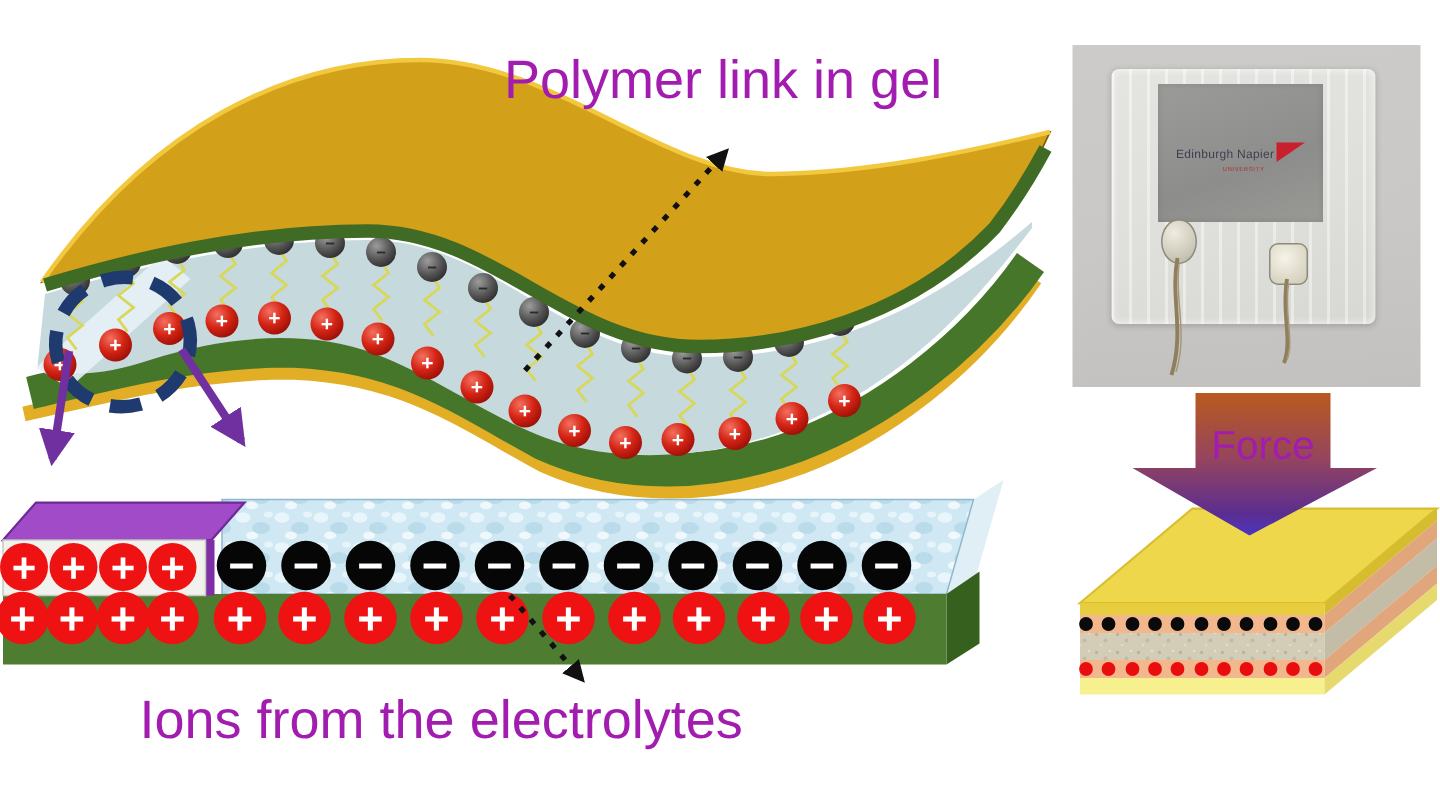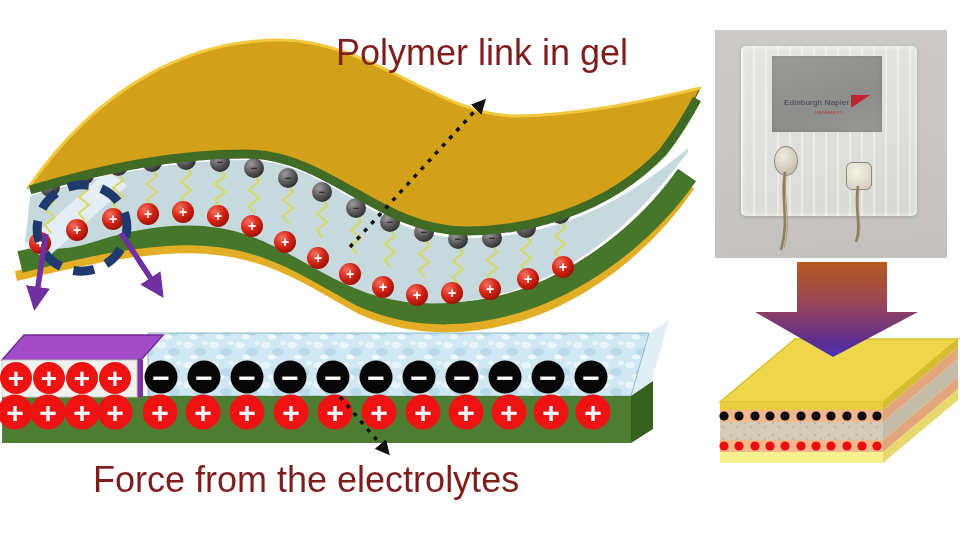--- a/index.html
+++ b/index.html
@@ -1,33 +1,33 @@
 <!DOCTYPE html>
 <html><head>
 <meta charset="utf-8">
 <style>
   html,body{margin:0;padding:0;background:#ffffff;}
   #canvas{position:relative;width:960px;height:540px;background:#ffffff;overflow:hidden;
           font-family:"Liberation Sans",sans-serif;}
   #art{position:absolute;left:0;top:0;}
-  .lbl{position:absolute;color:#7f1d1d;white-space:nowrap;line-height:1;}
+  .lbl{position:absolute;color:#a21caf;white-space:nowrap;line-height:1;}
   .lbl-pet{left:148px;top:77px;font-size:38px;}
   .lbl-polymer{left:336px;top:35px;font-size:36px;}
   .lbl-ions{left:93px;top:462px;font-size:36px;}
   .lbl-force{left:797px;top:284px;width:90px;text-align:center;font-size:27px;}
 
   
   .photo{position:absolute;left:715px;top:30px;width:232px;height:228px;
          background:linear-gradient(175deg,#cccbc9 0%,#c9c8c6 55%,#c2c1bf 100%);}
   .pouch{position:absolute;left:26px;top:16px;width:176px;height:170px;border-radius:5px;
          background:
            repeating-linear-gradient(90deg,rgba(255,255,255,.35) 0 2px,rgba(0,0,0,0.02) 2px 12px),
            linear-gradient(160deg,#e9e9e5 0%,#e2e2de 60%,#dbdbd7 100%);
          box-shadow:0 1px 4px rgba(0,0,0,.18), inset 0 0 6px rgba(255,255,255,.8);}
-  .chip{position:absolute;left:57px;top:26px;width:110px;height:76px;
+  .chip{position:absolute;left:57px;top:26px;width:110px;height:92px;
         background:linear-gradient(160deg,#9b9b99 0%,#8d8d8b 60%,#999996 100%);
         box-shadow:inset 0 0 5px rgba(0,0,0,.12);}
   .logo-row{position:absolute;left:12px;top:42px;display:flex;align-items:flex-start;}
   .logo-text{font-size:8px;color:#3f3f52;letter-spacing:.2px;}
   .logo-tri{width:0;height:0;border-top:13px solid #C8202C;border-right:19px solid transparent;
             margin-left:2px;margin-top:-3px;}
   .logo-sub{position:absolute;left:43px;top:54px;font-size:4px;color:#b03030;letter-spacing:.4px;}
   .tab{position:absolute;border:1px solid #8e8a7a;}
   .tab-left{left:59px;top:116px;width:22px;height:28px;border-radius:50%;
             background:radial-gradient(circle at 35% 30%,#efece0,#b8b4a4);}
@@ -311,15 +311,16 @@
     <div class="tab tab-right"></div>
     <svg class="wires" width="232" height="228" viewBox="0 0 232 228">
       <path d="M 70 142 C 65 168 75 190 66 220" fill="none" stroke="#8F7F5C" stroke-width="2.6"></path>
       <path d="M 71 146 C 68 170 77 192 69 218" fill="none" stroke="#a89878" stroke-width="1"></path>
       <path d="M 143 156 C 139 178 147 196 141 212" fill="none" stroke="#8F7F5C" stroke-width="2.6"></path>
       <path d="M 144 159 C 141 180 148 197 143 210" fill="none" stroke="#a89878" stroke-width="1"></path>
     </svg>
   </div>
 
   <div class="lbl lbl-polymer">Polymer link in gel</div>
-  <div class="lbl lbl-ions">Force from the electrolytes</div>
+  <div class="lbl lbl-ions">Ions from the electrolytes</div>
+  <div class="lbl lbl-force">Force</div>
 
 </div>
 
 </body></html>

